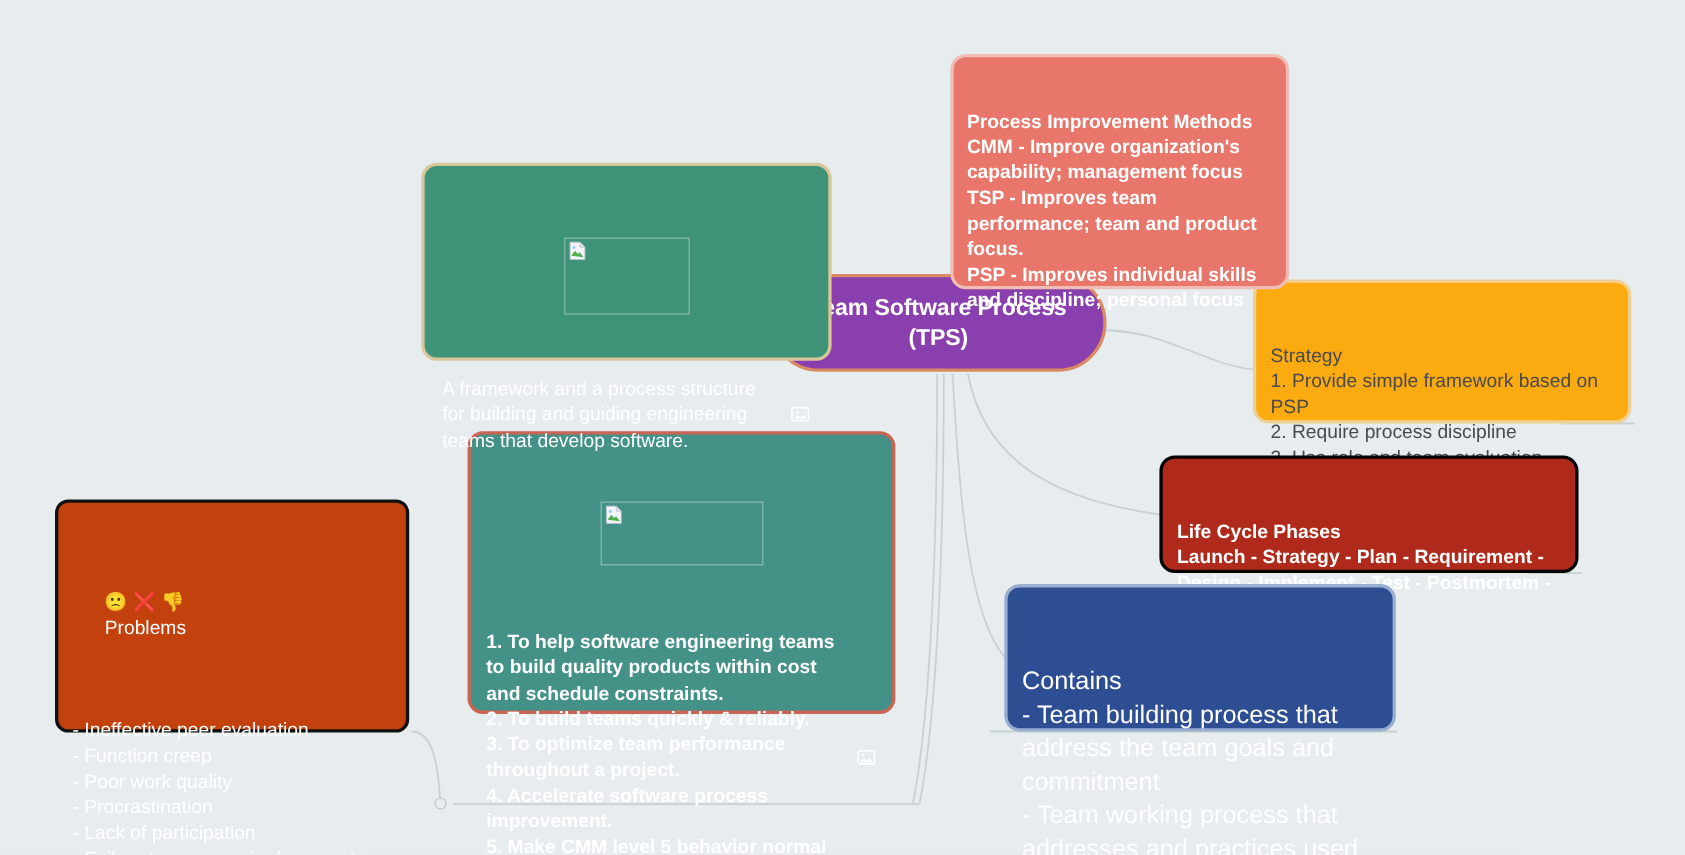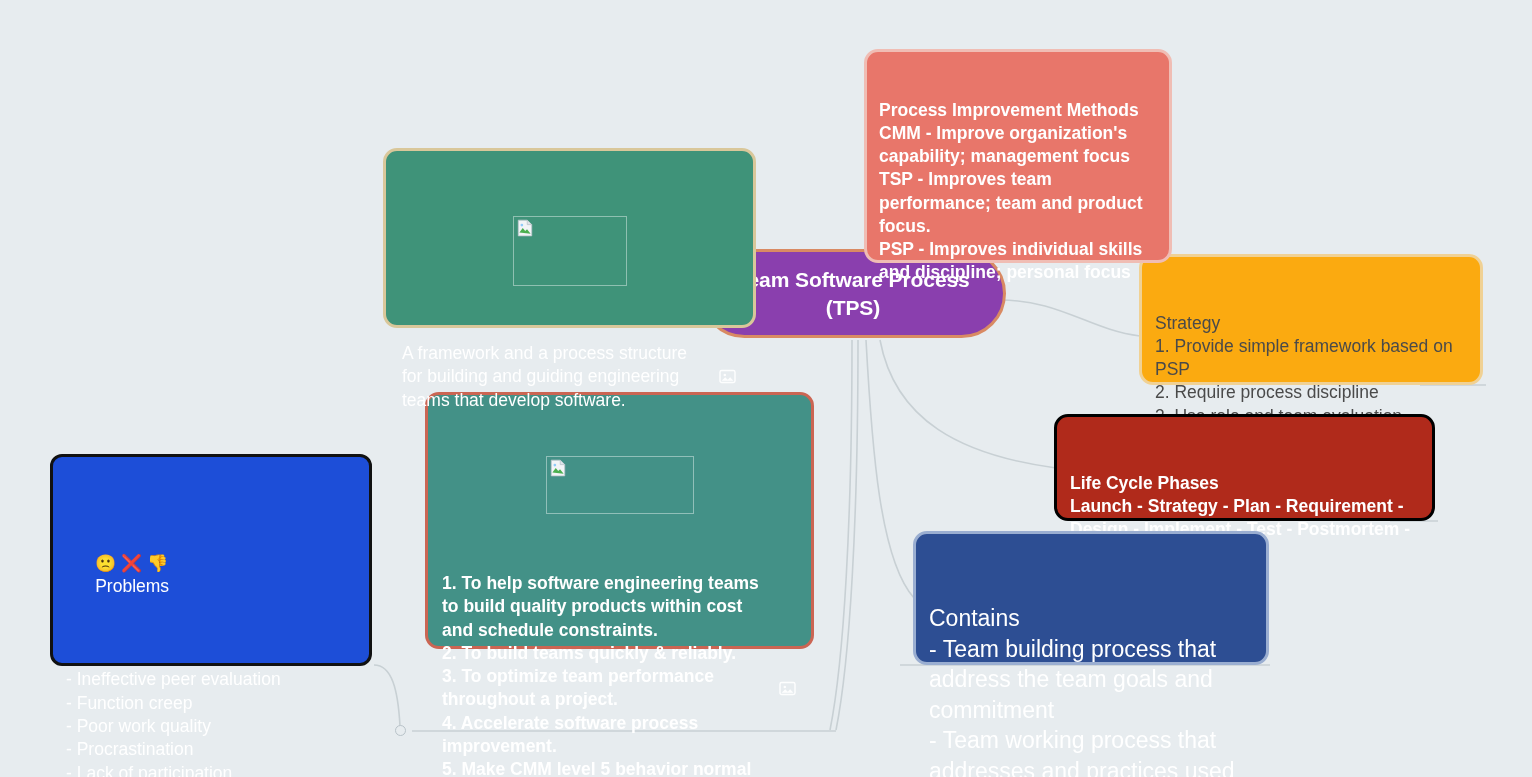--- a/index.html
+++ b/index.html
@@ -109,26 +109,26 @@
     gap: 10px;
   }
   #node-purpose .body-row .node-text { flex: 1 1 auto; }
 
   
   #node-problems {
     left: 50px;
     top: 454px;
     width: 322px;
     height: 212px;
-    background: #1d4ed8;
+    background: #c2410c;
     border: 3px solid #111111;
     border-radius: 12px;
     color: #ffffff;
     font-size: 17.5px;
-    padding: 25px 13px;
+    padding: 9px 13px;
     z-index: 5;
   }
   #node-problems .emoji {
     font-size: 17px;
   }
 
   
   #node-methods {
     left: 864px;
     top: 49px;

